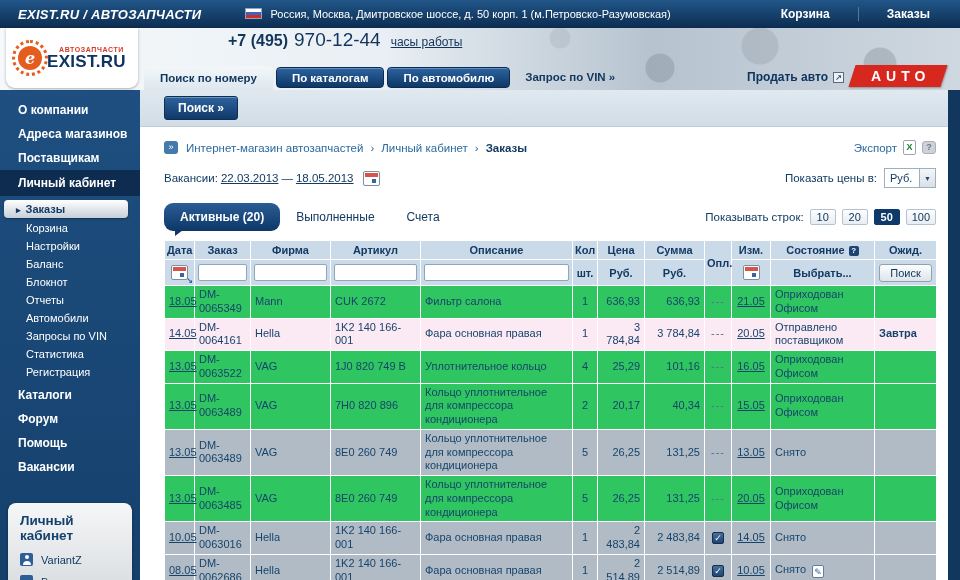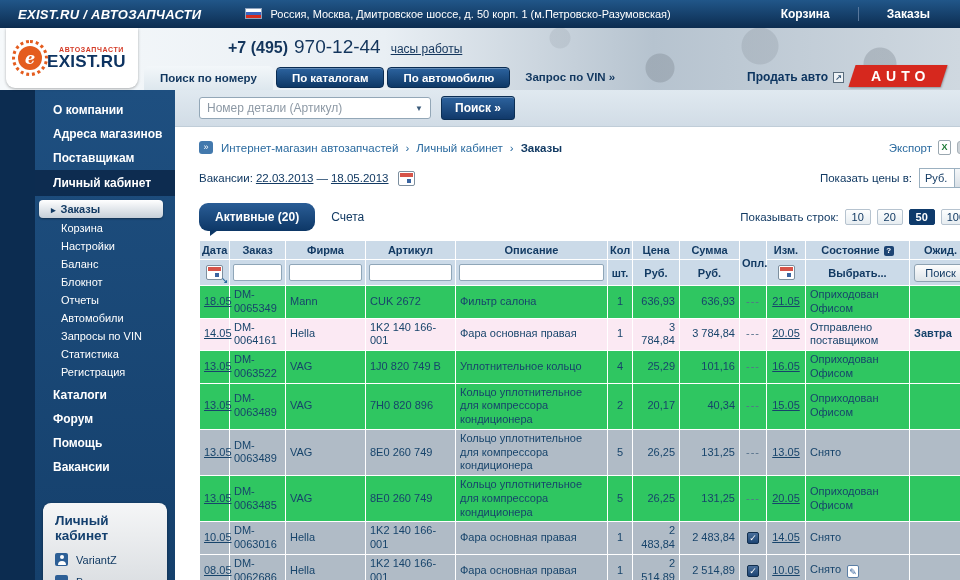--- a/index.html
+++ b/index.html
@@ -31,41 +31,41 @@
   }
   .logobox { position:absolute; left:6px; top:0; width:132px; height:60px; background:#fff;
     border-radius:0 0 9px 9px; box-shadow:0 1px 3px rgba(0,0,0,.3); display:flex; align-items:center; justify-content:center; gap:5px; z-index:3; }
   .gear { width:24px; height:24px; background:#e45c1e; border-radius:50%; position:relative; flex-shrink:0; }
   .gear::before { content:""; position:absolute; inset:-6px; border:3px dotted #e45c1e; border-radius:50%; }
   .gear-e { position:absolute; inset:0; display:flex; align-items:center; justify-content:center;
     color:#fff; font-weight:bold; font-style:italic; font-size:16px; font-family:"DejaVu Serif", serif; }
   .logo-text { display:flex; flex-direction:column; line-height:1; }
   .logo-sub { color:#d43a26; font-size:7px; font-weight:bold; text-transform:uppercase; letter-spacing:.6px; margin-left:12px; }
   .logo-main { color:#0d3361; font-weight:bold; font-size:17px; letter-spacing:.3px; }
-  .phone { position:absolute; left:228px; top:8px; color:#13355c; display:flex; align-items:baseline; gap:6px; z-index:2; }
+  .phone { position:absolute; left:228px; top:1px; color:#13355c; display:flex; align-items:baseline; gap:6px; z-index:2; }
   .phone-prefix { font-size:16px; font-weight:bold; }
   .phone-num { font-size:19px; font-weight:normal; }
   .hours { font-size:12px; text-decoration:underline; color:#13355c; cursor:pointer; margin-left:4px; }
   .nav-tabs { position:absolute; left:144px; bottom:0; display:flex; align-items:flex-end; gap:3px; z-index:2; }
   .nav-tab { font-size:11.5px; font-weight:bold; display:flex; align-items:center; cursor:pointer; white-space:nowrap; }
   .nav-tab.active { height:24px; padding:0 16px; background:linear-gradient(#f3f7fa,#dde7ee); color:#10365e; border-radius:5px 5px 0 0; }
   .nav-tab.dark { height:21px; padding:0 15px; margin-bottom:2px; color:#fff; border-radius:4px;
     background:linear-gradient(#2c639f,#0e3866); border:1px solid #0a2c52; box-shadow:inset 0 1px 0 rgba(255,255,255,.28); }
   .nav-tab.link { height:21px; padding:0 12px; margin-bottom:3px; color:#10365e; }
   .sell { position:absolute; right:116px; bottom:6px; display:flex; align-items:center; gap:5px;
     font-size:12px; font-weight:bold; color:#0d3560; cursor:pointer; z-index:2; }
   .ext-icon { width:11px; height:11px; border:1px solid #5a6c7c; background:#eef2f5; position:relative; }
   .ext-icon::before { content:"\2197"; position:absolute; inset:0; font-size:8px; line-height:10px; text-align:center; color:#3a5a7a; }
   .auto-badge { position:absolute; right:16px; bottom:3px; width:92px; height:22px; background:#d6281e;
     transform:skewX(-18deg); display:flex; align-items:center; justify-content:center; z-index:2;
     box-shadow:1px 1px 2px rgba(0,0,0,.3); cursor:pointer; }
   .auto-badge span { transform:skewX(18deg); color:#fff; font-weight:bold; font-size:14px; letter-spacing:5px; padding-left:5px; }
 
   
-  .body { display:flex; height:490px;margin-left:35px; }
+  .body { display:flex; height:490px; }
   .sidebar { width:140px; flex-shrink:0; background:linear-gradient(#1e4f80,#15406c); padding-top:8px; color:#fff; }
   .side-item { padding:5px 6px 5px 18px; font-size:12px; font-weight:bold; cursor:pointer; white-space:nowrap; }
   .side-item.dark { background:#0d2c50; padding-top:6px; padding-bottom:6px; }
   .side-sub { margin:4px 0 2px; }
   .sub-item { padding:3px 4px 3px 26px; font-size:11px; cursor:pointer; white-space:nowrap; }
   .sub-item.active { background:linear-gradient(#ffffff,#c6cfd8); color:#123a63; font-weight:bold;
     border-radius:4px; margin:1px 12px 1px 4px; padding:3px 4px 3px 12px; box-shadow:0 1px 2px rgba(0,0,0,.35); }
   .sub-item.active::before { content:"\25B8"; font-size:9px; margin-right:5px; color:#123a63; }
   .account-box { margin:24px 8px 0; background:linear-gradient(#f5f6f7,#d6dade); border-radius:8px;
     padding:10px 12px 13px; color:#123a63; box-shadow:0 1px 3px rgba(0,0,0,.4); }
@@ -234,24 +234,20 @@
         <div class="account-item">
           <span class="exit-icon">←</span>
           <span>Выход</span>
         </div>
       </div>
     </div>
 
     <div class="main">
 
       <div class="search-strip">
-        <div class="search-box">
-          <span>Номер детали (Артикул)</span>
-          <span class="search-caret">▼</span>
-        </div>
         <button class="search-btn">Поиск »</button>
       </div>
 
       <div class="content">
 
         <div class="crumb-row">
           <span class="crumb-icon">»</span>
           <span id="crumbs"><span class="crumb-link">Интернет-магазин автозапчастей</span><span class="crumb-sep">›</span><span class="crumb-link">Личный кабинет</span><span class="crumb-sep">›</span><span class="crumb-last">Заказы</span></span>
           <span class="export-wrap">
             <span class="export-link">Экспорт</span>
@@ -271,20 +267,21 @@
             <span class="select-box">
               <span class="val">Руб.</span>
               <span class="btn">▼</span>
             </span>
           </span>
         </div>
 
         <div class="tabs-row">
           <span id="order-tabs" style="display:flex;align-items:center;">
               <span class="order-tab active">Активные (20)</span>
+              <span class="order-tab">Выполненные</span>
               <span class="order-tab">Счета</span>
             </span>
           <span class="rows-wrap">
             <span>Показывать строк:</span>
             <span id="rows-opts" style="display:flex;gap:6px;">
                 <span class="rows-btn">10</span>
                 <span class="rows-btn">20</span>
                 <span class="rows-btn active">50</span>
                 <span class="rows-btn">100</span>
               </span>

